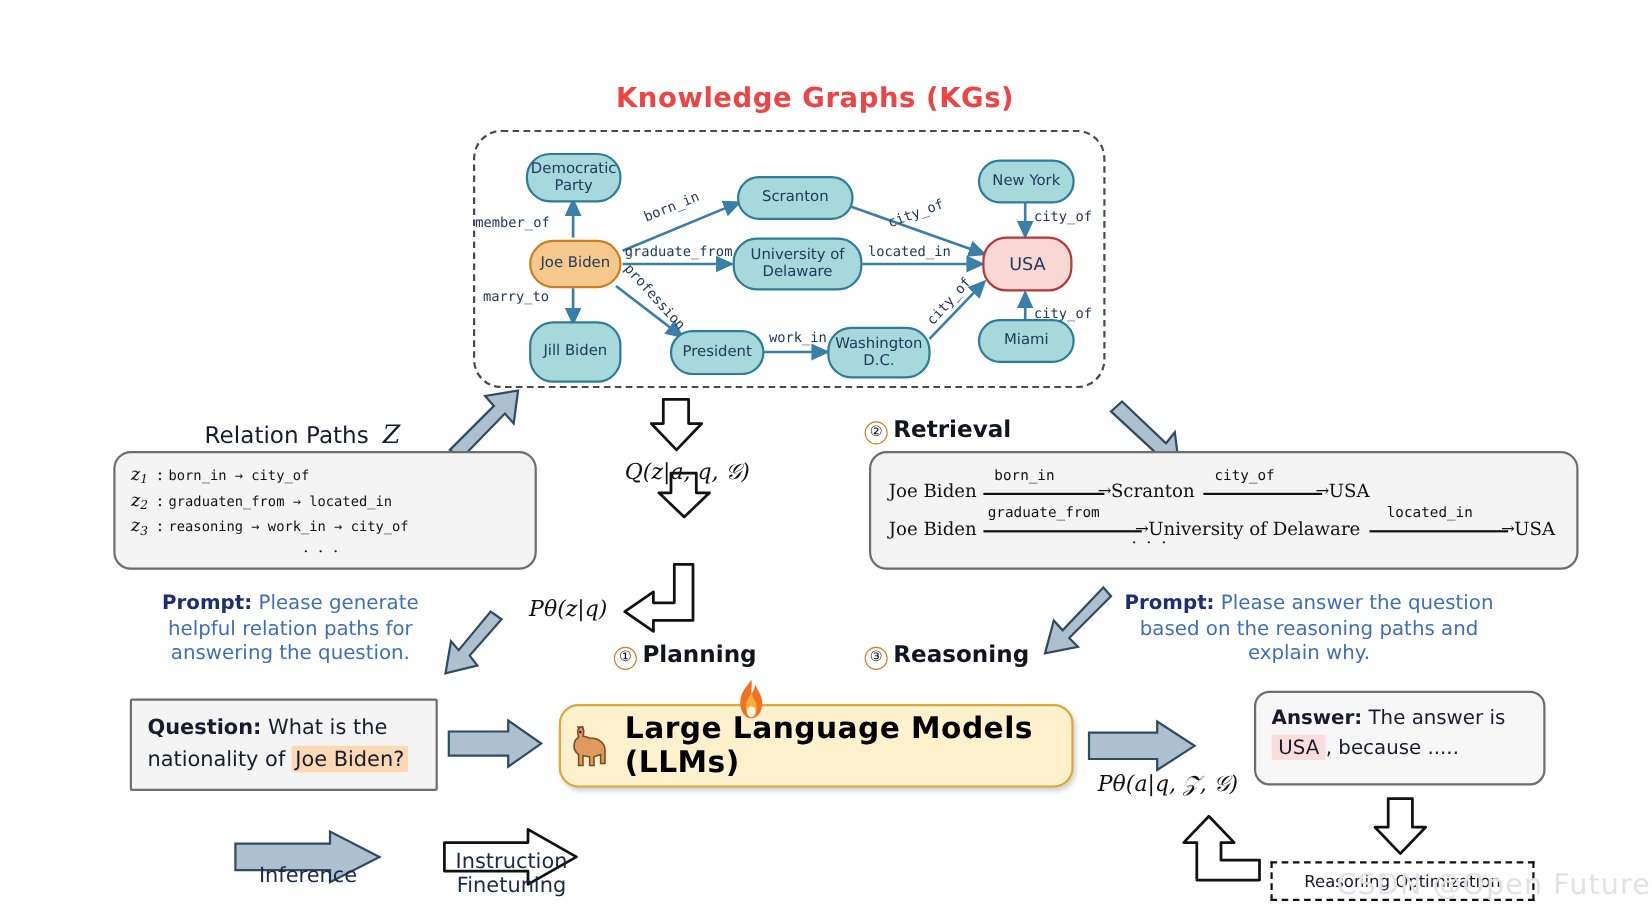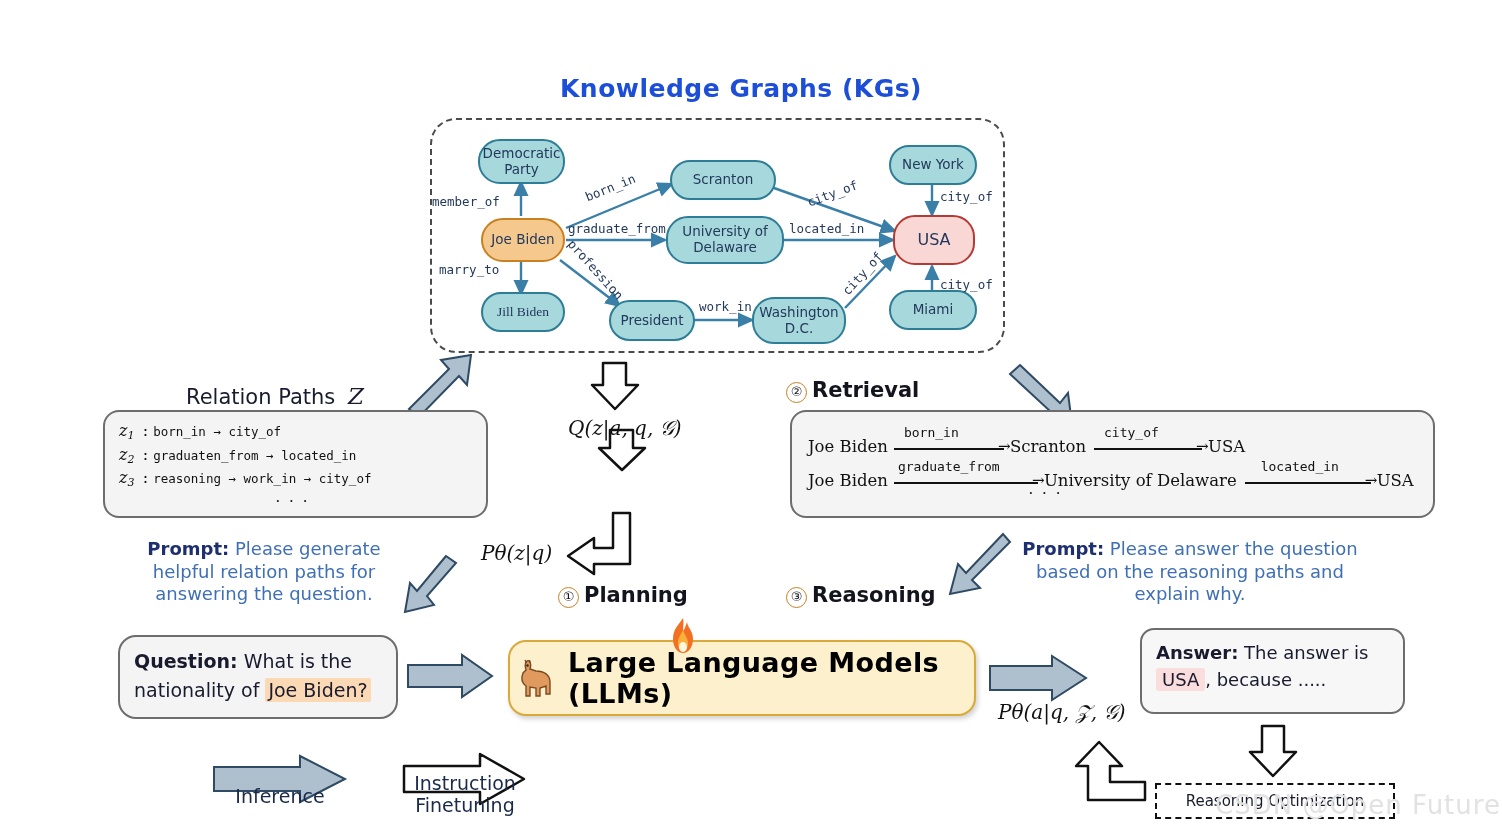--- a/index.html
+++ b/index.html
@@ -2,21 +2,21 @@
 <html><head>
 <meta charset="utf-8">
 <style>
   html,body{margin:0;padding:0;background:#ffffff;}
   body{width:1502px;height:839px;position:relative;overflow:hidden;
        font-family:"DejaVu Sans","Liberation Sans",sans-serif;}
   .stage{position:absolute;left:0;top:0;width:1502px;height:839px;}
   .abs{position:absolute;}
 
   
-  .kg-title{left:560px;top:74px;font-size:25px;font-weight:bold;color:#1d4ed8;
+  .kg-title{left:560px;top:74px;font-size:25px;font-weight:bold;color:#ef4444;
             letter-spacing:.5px;}
   .rel-title{left:186px;top:383px;font-size:21px;color:#1a1a2e;}
   .rea-title{left:1075px;top:383px;font-size:21px;color:#1a1a2e;}
   .mathi{font-style:italic;font-family:"DejaVu Serif","Liberation Serif",serif;}
 
   
   .kg-box{left:430px;top:118px;width:575px;height:235px;border:2.5px dashed #4a4a4a;
           border-radius:26px;box-sizing:border-box;}
 
   
@@ -51,21 +51,21 @@
   .reas-opt{left:1155px;top:783px;width:240px;height:36px;font-size:15px;}
 
   
   .prompt{position:absolute;font-size:18px;color:#3f6fb5;line-height:1.25;}
   .prompt b{color:#1e2f6f;}
   .ptxt-l{left:114px;top:538px;width:300px;text-align:center;}
   .ptxt-r{left:1020px;top:538px;width:340px;text-align:center;}
 
   
   .qbox{left:118px;top:635px;width:280px;height:84px;background:#f4f4f4;
-        border:2px solid #6d6d6d;border-radius:18px;box-sizing:border-box;
+        border:2px solid #6d6d6d;border-radius:2px;box-sizing:border-box;
         padding:10px 14px;font-size:19px;color:#1a1a2e;line-height:1.5;}
   .abox{left:1140px;top:628px;width:265px;height:86px;background:#f7f7f7;
         border:2px solid #6d6d6d;border-radius:14px;box-sizing:border-box;
         padding:9px 14px;font-size:18px;color:#1a1a2e;line-height:1.5;}
   .hl-orange{background:#fad9b4;padding:1px 3px;border-radius:2px;}
   .hl-pink{background:#fadedd;padding:1px 6px;border-radius:2px;}
 
   
   .llmbox{left:508px;top:640px;width:468px;height:76px;background:#fdf0cd;
           border:2.5px solid #d9a93a;border-radius:18px;box-sizing:border-box;
@@ -129,21 +129,21 @@
       <path d="M845,308 L895,256"></path>
 
       <path d="M932,184 L932,215"></path>
 
       <path d="M932,303 L932,266"></path>
     </g>
   </svg>
 
   <div class="node teal" style="left:478px;top:139px;width:87px;height:45px;">Democratic Party</div>
   <div class="node orange" style="left:481px;top:218px;width:84px;height:44px;">Joe Biden</div>
-  <div class="node teal" style="left:481px;top:292px;width:84px;height:40px;font-family:Liberation Serif, serif;">Jill Biden</div>
+  <div class="node teal" style="left:481px;top:292px;width:84px;height:56px;">Jill Biden</div>
   <div class="node teal" style="left:670px;top:160px;width:106px;height:40px;">Scranton</div>
   <div class="node teal" style="left:666px;top:216px;width:118px;height:48px;">University of Delaware</div>
   <div class="node teal" style="left:609px;top:300px;width:86px;height:41px;">President</div>
   <div class="node teal" style="left:752px;top:297px;width:94px;height:47px;">Washington D.C.</div>
   <div class="node teal" style="left:889px;top:145px;width:88px;height:40px;">New York</div>
   <div class="node pink" style="left:893px;top:215px;width:82px;height:50px;font-size:16px;">USA</div>
   <div class="node teal" style="left:889px;top:290px;width:88px;height:40px;">Miami</div>
 
   <div class="elab" style="left:432px;top:194px;">member_of</div>
   <div class="elab" style="left:439px;top:262px;">marry_to</div>

